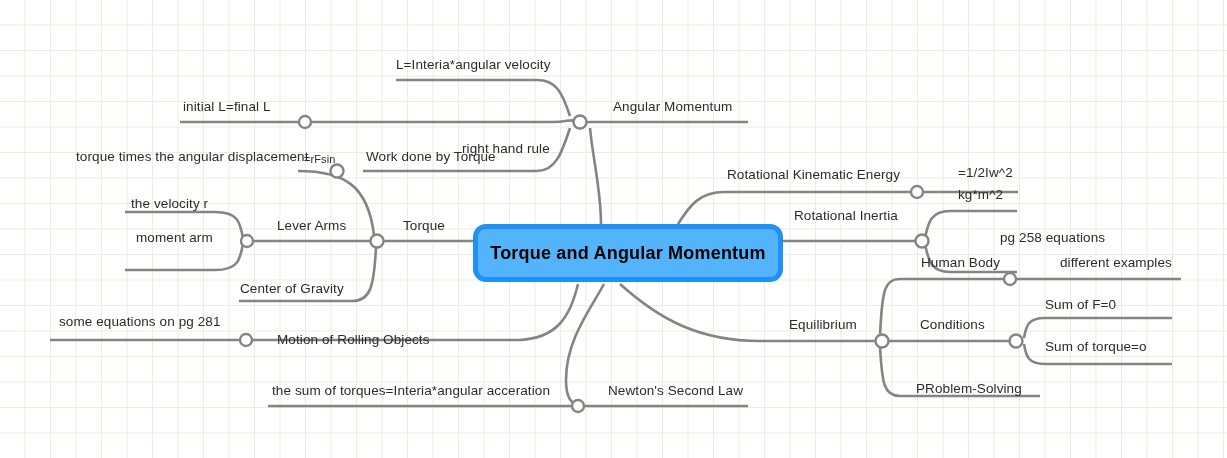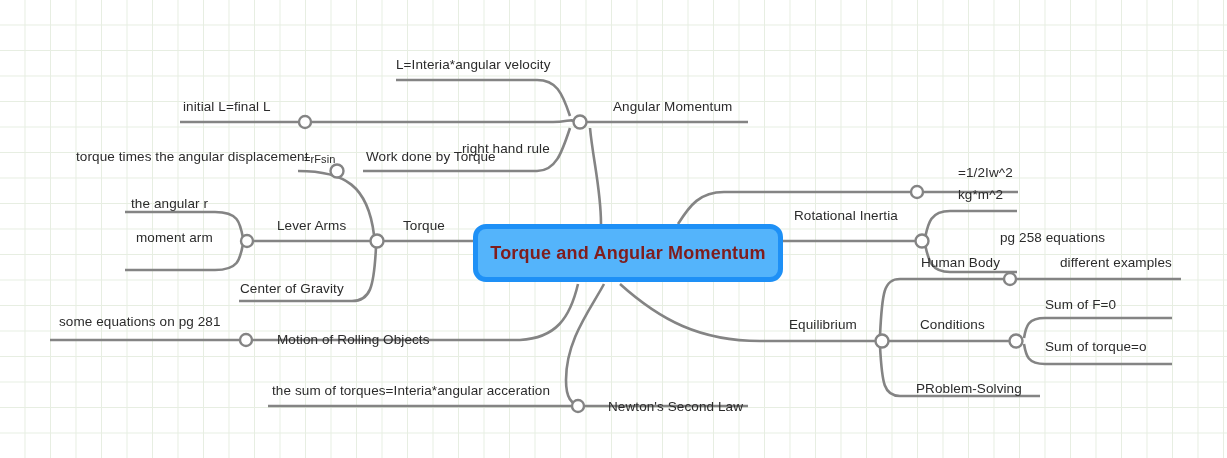--- a/index.html
+++ b/index.html
@@ -55,21 +55,21 @@
     background-color: #54b4fb;
     border: 5px solid #1e90f6;
     border-radius: 13px;
     display: flex;
     align-items: center;
     justify-content: center;
   }
   #root-label {
     font-size: 18px;
     font-weight: bold;
-    color: #7f1d1d;
+    color: #000000;
     letter-spacing: 0.2px;
     white-space: nowrap;
   }
 </style>
 </head>
 <body>
 
 <div id="canvas">
 
   <svg id="wires" viewBox="0 0 1227 458" xmlns="http://www.w3.org/2000/svg">
@@ -158,24 +158,25 @@
   <div class="lbl" style="left:613px; top:100px;">Angular Momentum</div>
 
   <div class="lbl" style="left:462px; top:142px;">right hand rule</div>
 
   <div class="lbl" style="left:76px; top:150px;">torque times the angular displacement</div>
 
   <div class="lbl small" style="left:304px; top:154px;">=rFsin</div>
 
   <div class="lbl" style="left:366px; top:150px;">Work done by Torque</div>
 
+  <div class="lbl" style="left:727px; top:168px;">Rotational Kinematic Energy</div>
 
   <div class="lbl" style="left:958px; top:166px;">=1/2Iw^2</div>
 
-  <div class="lbl" style="left:131px; top:197px;">the angular r</div>
+  <div class="lbl" style="left:131px; top:197px;">the velocity r</div>
 
   <div class="lbl" style="left:794px; top:209px;">Rotational Inertia</div>
 
   <div class="lbl" style="left:958px; top:188px;">kg*m^2</div>
 
   <div class="lbl" style="left:277px; top:219px;">Lever Arms</div>
 
   <div class="lbl" style="left:403px; top:219px;">Torque</div>
 
   <div class="lbl" style="left:136px; top:231px;text-align:right;">moment arm</div>
@@ -197,17 +198,17 @@
   <div class="lbl" style="left:789px; top:318px;">Equilibrium</div>
 
   <div class="lbl" style="left:920px; top:318px;">Conditions</div>
 
   <div class="lbl" style="left:1045px; top:312px;"></div>
 
   <div class="lbl" style="left:1045px; top:340px;">Sum of torque=o</div>
 
   <div class="lbl" style="left:272px; top:384px;">the sum of torques=Interia*angular acceration</div>
 
-  <div class="lbl" style="left:608px; top:384px;margin-top:16px;">Newton's Second Law</div>
+  <div class="lbl" style="left:608px; top:384px;">Newton's Second Law</div>
 
   <div class="lbl" style="left:916px; top:382px;">PRoblem-Solving</div>
 
 </div>
 
 </body></html>

